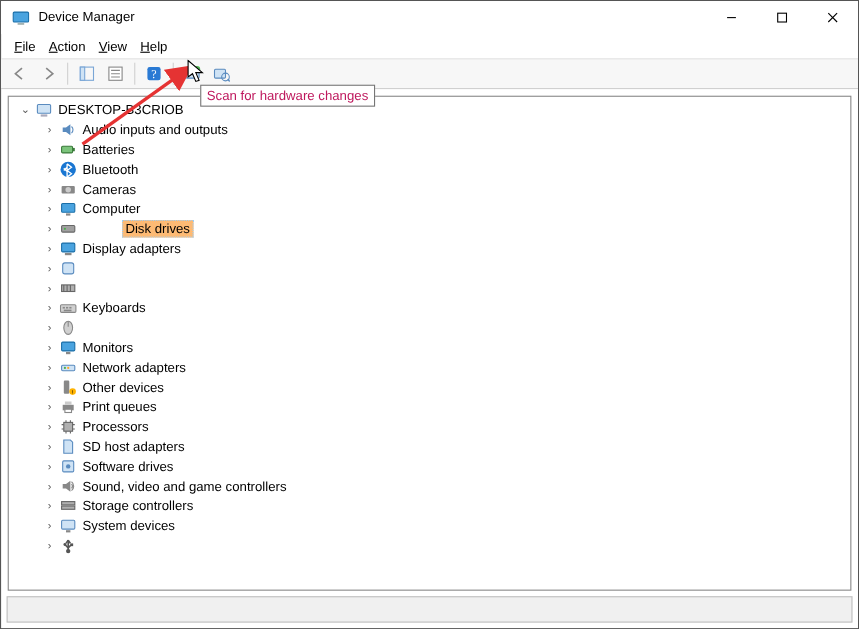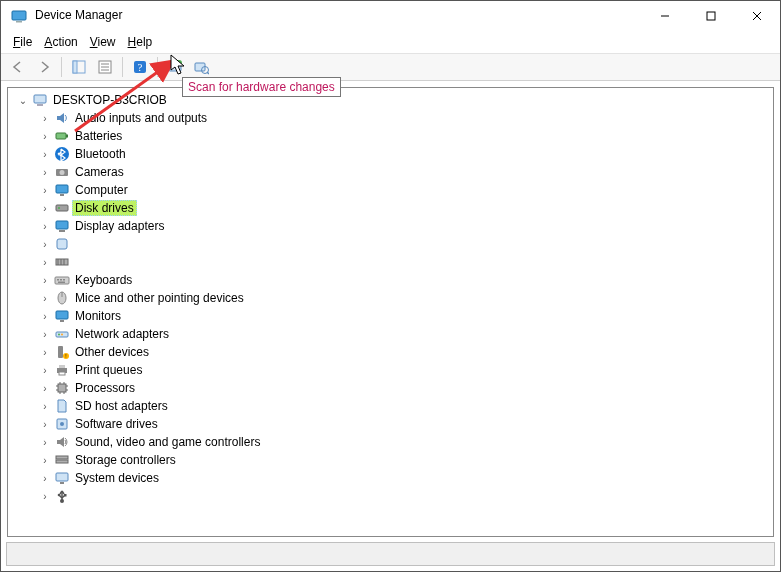--- a/index.html
+++ b/index.html
@@ -82,23 +82,24 @@
     display: flex; align-items: center; justify-content: center;
     margin: 0 2px;
     flex-shrink: 0;
   }
   .tree-label {
     padding: 1px 3px;
     color: #000;
     font-size: 12px;
   }
   .tree-label.selected {
-    background: #bef264;
+    background: #fdba74;
     border: 1px dotted #99d1ff;
     padding: 0 2px;
+    margin-left: 39px;
   }
   .statusbar {
     position: absolute;
     left: 5px; right: 5px; bottom: 5px;
     height: 24px;
     border: 1px solid #bfbfbf;
     background: #f0f0f0;
   }
   .tooltip {
     position: absolute;
@@ -328,21 +329,20 @@
         </span>
         <span class="tree-label">Keyboards</span>
       </div>
       <div class="tree-row child">
         <span class="expander">›</span>
         <span class="tree-icon">
           <svg width="16" height="16" viewBox="0 0 16 16">
             <use href="#mouse-icon"></use>
           </svg>
         </span>
-        <span class="tree-label">Mice and other pointing devices</span>
       </div>
       <div class="tree-row child">
         <span class="expander">›</span>
         <span class="tree-icon">
           <svg width="16" height="16" viewBox="0 0 16 16">
             <use href="#monitor-icon"></use>
           </svg>
         </span>
         <span class="tree-label">Monitors</span>
       </div>

